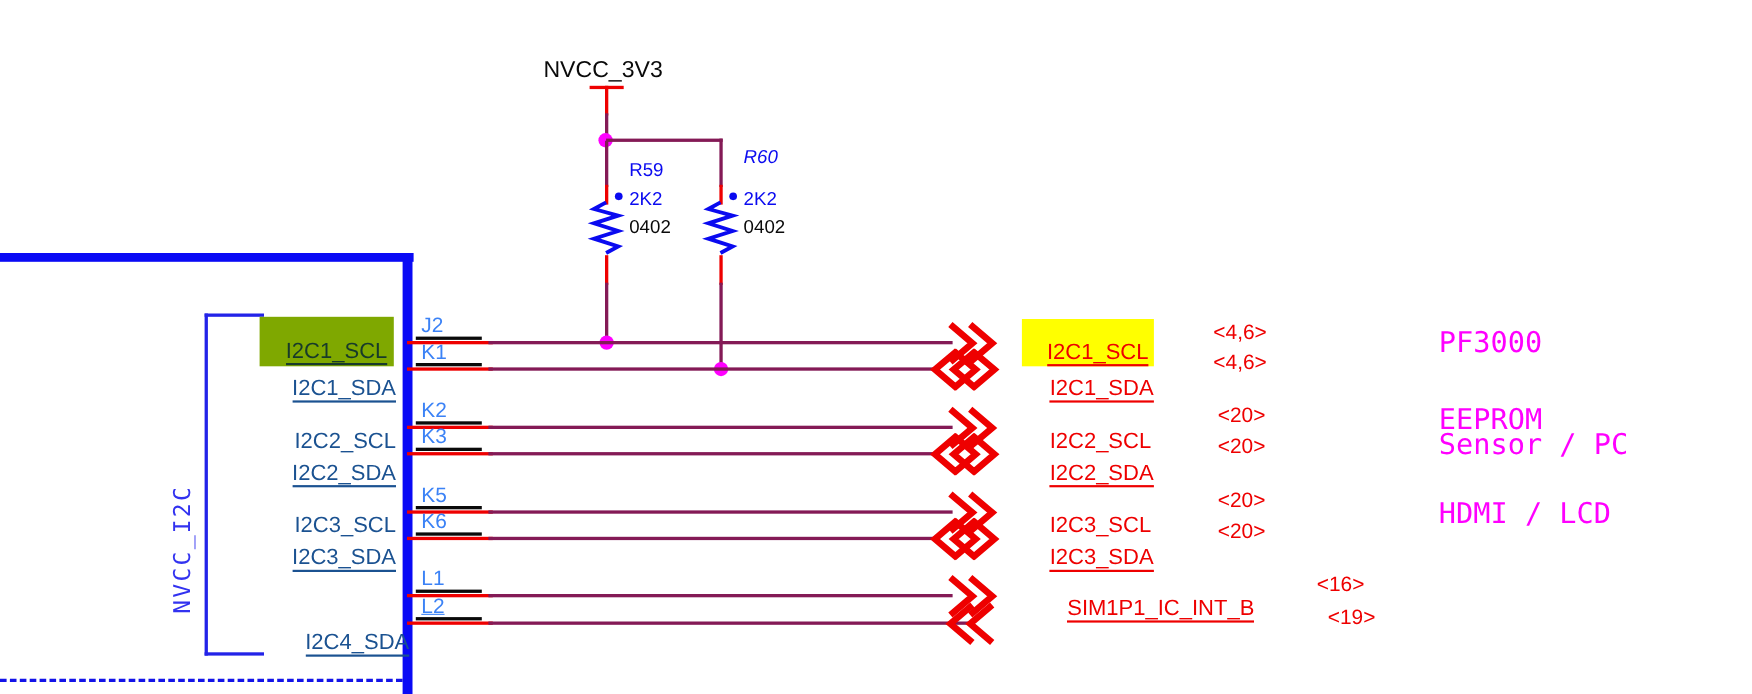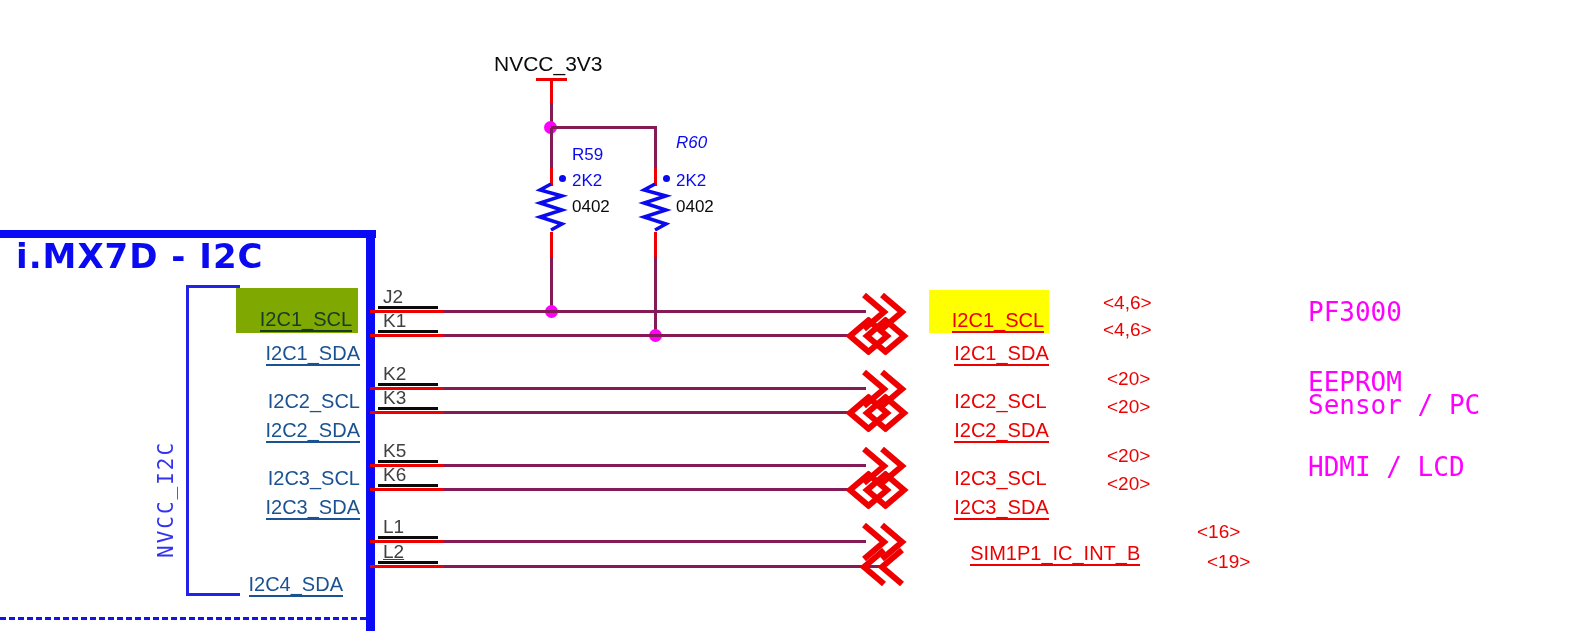--- a/index.html
+++ b/index.html
@@ -8,21 +8,21 @@
   .t{position:absolute;white-space:pre;line-height:1.1;}
   .black{color:#0a0a0a;}
   .blue{color:#0a0af0;}
   .wireh{position:absolute;height:3px;background:#841a56;}
   .wirev{position:absolute;width:3px;background:#841a56;}
   .stubh{position:absolute;height:3px;background:#ee0000;}
   .stubv{position:absolute;width:3px;background:#ee0000;}
   .dot{position:absolute;width:13px;height:13px;border-radius:50%;background:#ff00ff;}
   .bdot{position:absolute;width:7px;height:7px;border-radius:50%;background:#0a0af0;}
   .boxedge{position:absolute;background:#0a0af5;}
-  .pinnum{font-size:19px;color:#404040;}
+  .pinnum{font-size:19px;color:#3b82f6;}
   .pinul{position:absolute;height:2.5px;background:#0a0a0a;}
   .pinname{font-size:20px;color:#1b5291;text-align:right;}
   .u{border-bottom:2.5px solid currentColor;padding-bottom:0px;}
   .netlbl{font-size:20px;color:#ee0000;}
   .pages{font-size:19px;color:#ee0000;}
   .anno{font-size:26px;color:#ff00ff;font-family:"DejaVu Sans Mono",monospace;}
   .rlabel{font-size:17px;}
   .hl-green{background:#7fa800;padding:2px 6px 3px 6px;}
   .hl-green .inner{color:#173a2a;}
   .hl-yellow{background:#ffff00;padding:1px 5px 2px 5px;}
@@ -67,21 +67,20 @@
   <div class="wirev" style="left:654px;top:257px;height:80px;"></div>
   <div class="t blue rlabel" style="left:676px;top:134px;font-style:italic;">R60</div>
   <div class="t blue rlabel" style="left:676px;top:172px;">2K2</div>
   <div class="t black rlabel" style="left:676px;top:198px;">0402</div>
 
   <div class="dot" style="left:545px;top:305px;"></div>
   <div class="dot" style="left:649px;top:329px;"></div>
 
   <div class="boxedge" style="left:0px;top:230px;width:376px;height:8px;"></div>
   <div class="boxedge" style="left:366px;top:230px;width:9px;height:401px;"></div>
-  <div class="t title" style="left:16px;top:238px;">i.MX7D - I2C</div>
 
   <div class="bracket" style="left:186px;top:285px;width:2.5px;height:311px;"></div>
   <div class="bracket" style="left:186px;top:285px;width:54px;height:2.5px;"></div>
   <div class="bracket" style="left:186px;top:593px;width:54px;height:2.5px;"></div>
   <div class="vtext" style="left:154px;top:348px;height:210px;">NVCC_I2C</div>
 
   <div class="dashed" style="left:0px;top:617px;width:366px;"></div>
 
   <div class="t hl-green" style="left:236px;top:288px;">
     <span class="inner pinname u">I2C1_SCL</span></div>
@@ -123,21 +122,21 @@
   <div class="t pinnum" style="left:383px;top:465px;">K6</div>
   <div class="pinul" style="left:378px;top:484px;width:60px;"></div>
   <div class="stubh" style="left:370px;top:488px;width:78px;"></div>
   <div class="wireh" style="left:444px;top:488px;width:408px;"></div>
 
   <div class="t pinnum" style="left:383px;top:517px;">L1</div>
   <div class="pinul" style="left:378px;top:536px;width:60px;"></div>
   <div class="stubh" style="left:370px;top:540px;width:78px;"></div>
   <div class="wireh" style="left:444px;top:540px;width:422px;"></div>
 
-  <div class="t pinname" style="left:208px;top:551px;width:135px;">
+  <div class="t pinname" style="left:237px;top:551px;width:135px;">
     <span class="u">I2C4_SDA</span></div>
   <div class="t pinnum" style="left:383px;top:542px;text-decoration:underline;">L2</div>
   <div class="pinul" style="left:378px;top:561px;width:60px;"></div>
   <div class="stubh" style="left:370px;top:565px;width:78px;"></div>
   <div class="wireh" style="left:444px;top:565px;width:438px;"></div>
 
   <svg style="left:860px;top:292px;" width="48" height="40" viewBox="0 0 48 40">
     <path d="M4,3 L24,20 L4,37 M22,3 L42,20 L22,37" fill="none" stroke="#ee0000" stroke-width="6"></path>
     </svg>
   <svg style="left:860px;top:369px;" width="48" height="40" viewBox="0 0 48 40">

